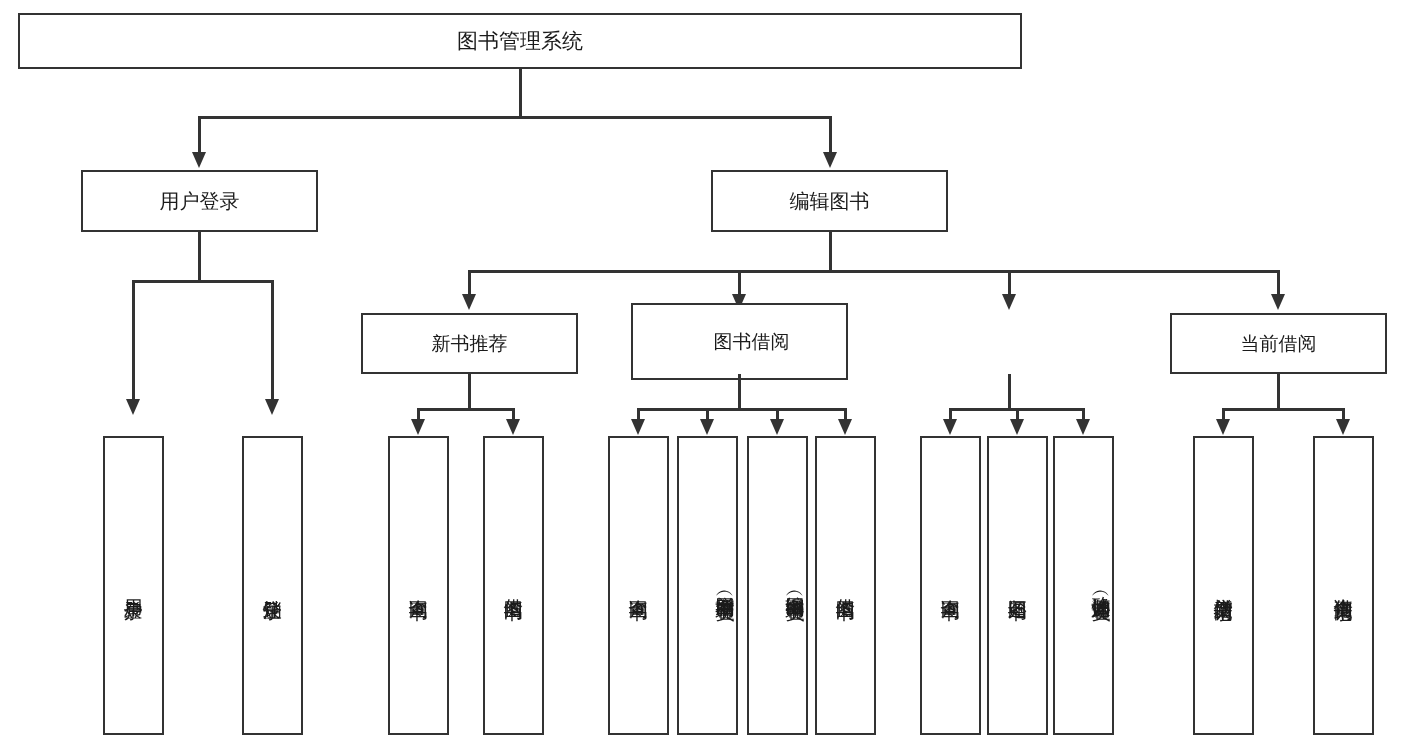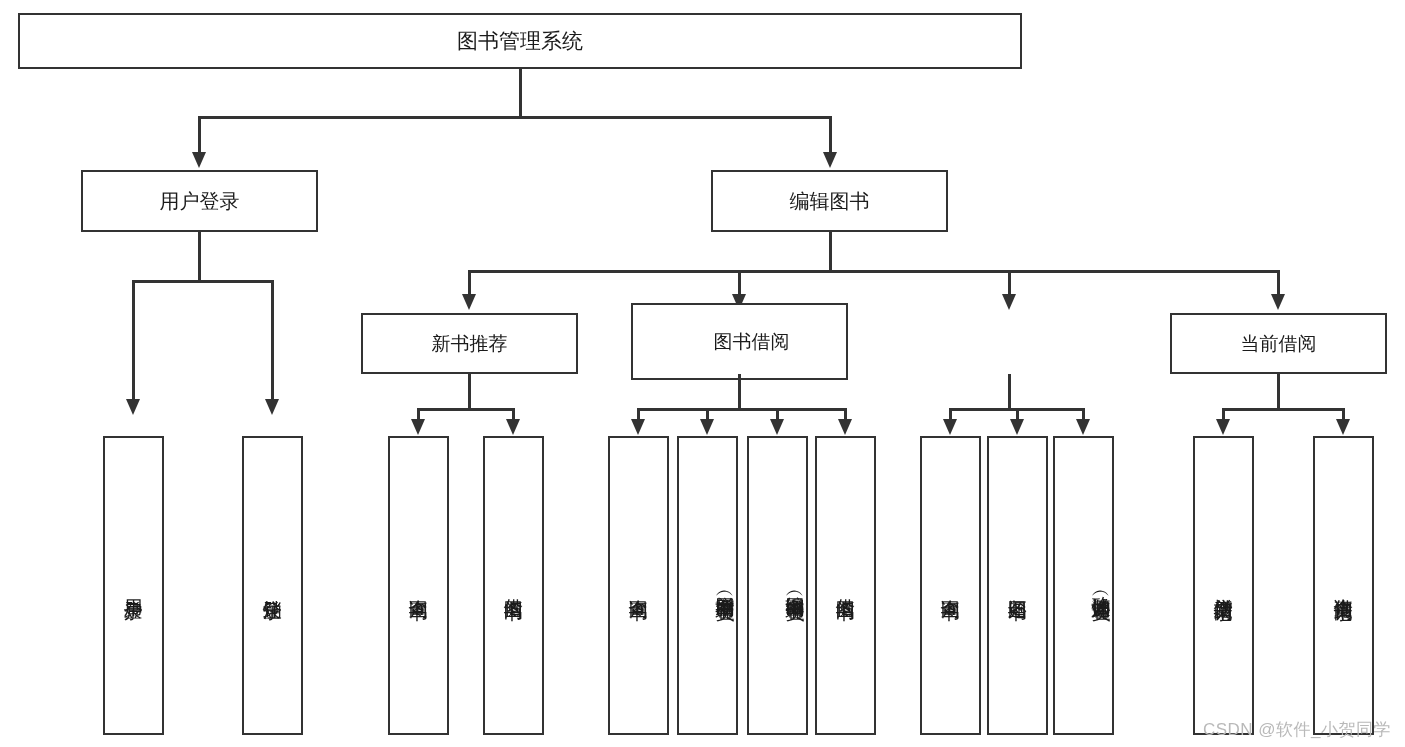--- a/index.html
+++ b/index.html
@@ -165,15 +165,14 @@
     <span class="vtext">确认归还（管理员）</span>
   </div>
 
   <div class="leaf center" style="left:1193px;top:436px;width:61px;height:299px;">
     <span class="vtext">新增借阅记录</span>
   </div>
   <div class="leaf center" style="left:1313px;top:436px;width:61px;height:299px;">
     <span class="vtext">查询借阅记录</span>
   </div>
 
-  <div id="watermark">CSDN @软件_小贺同学</div>
 
 </div>
 
 </body></html>

